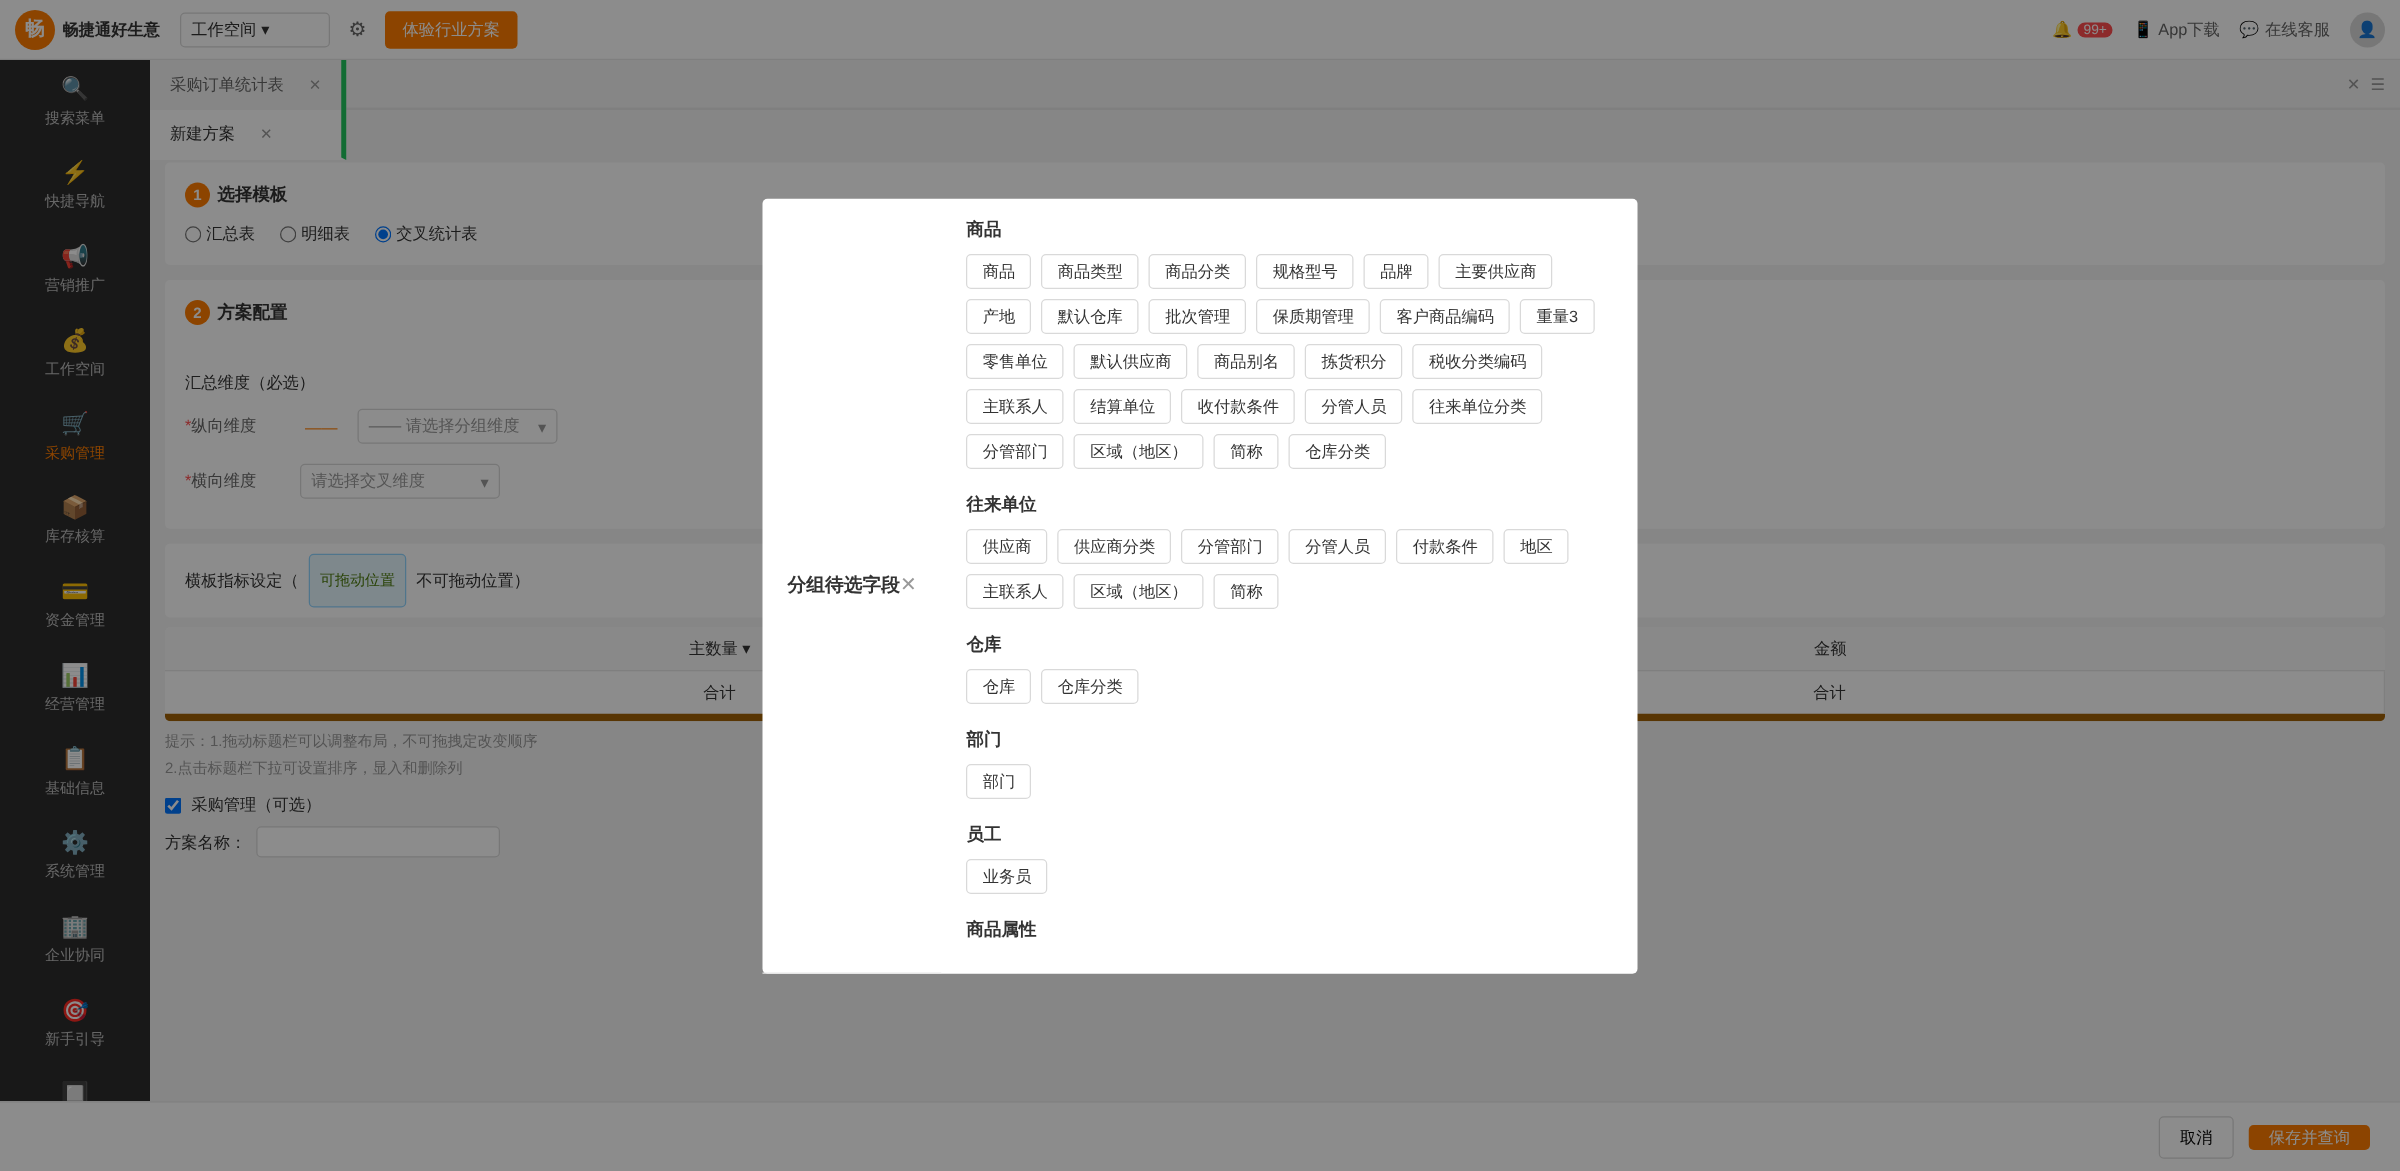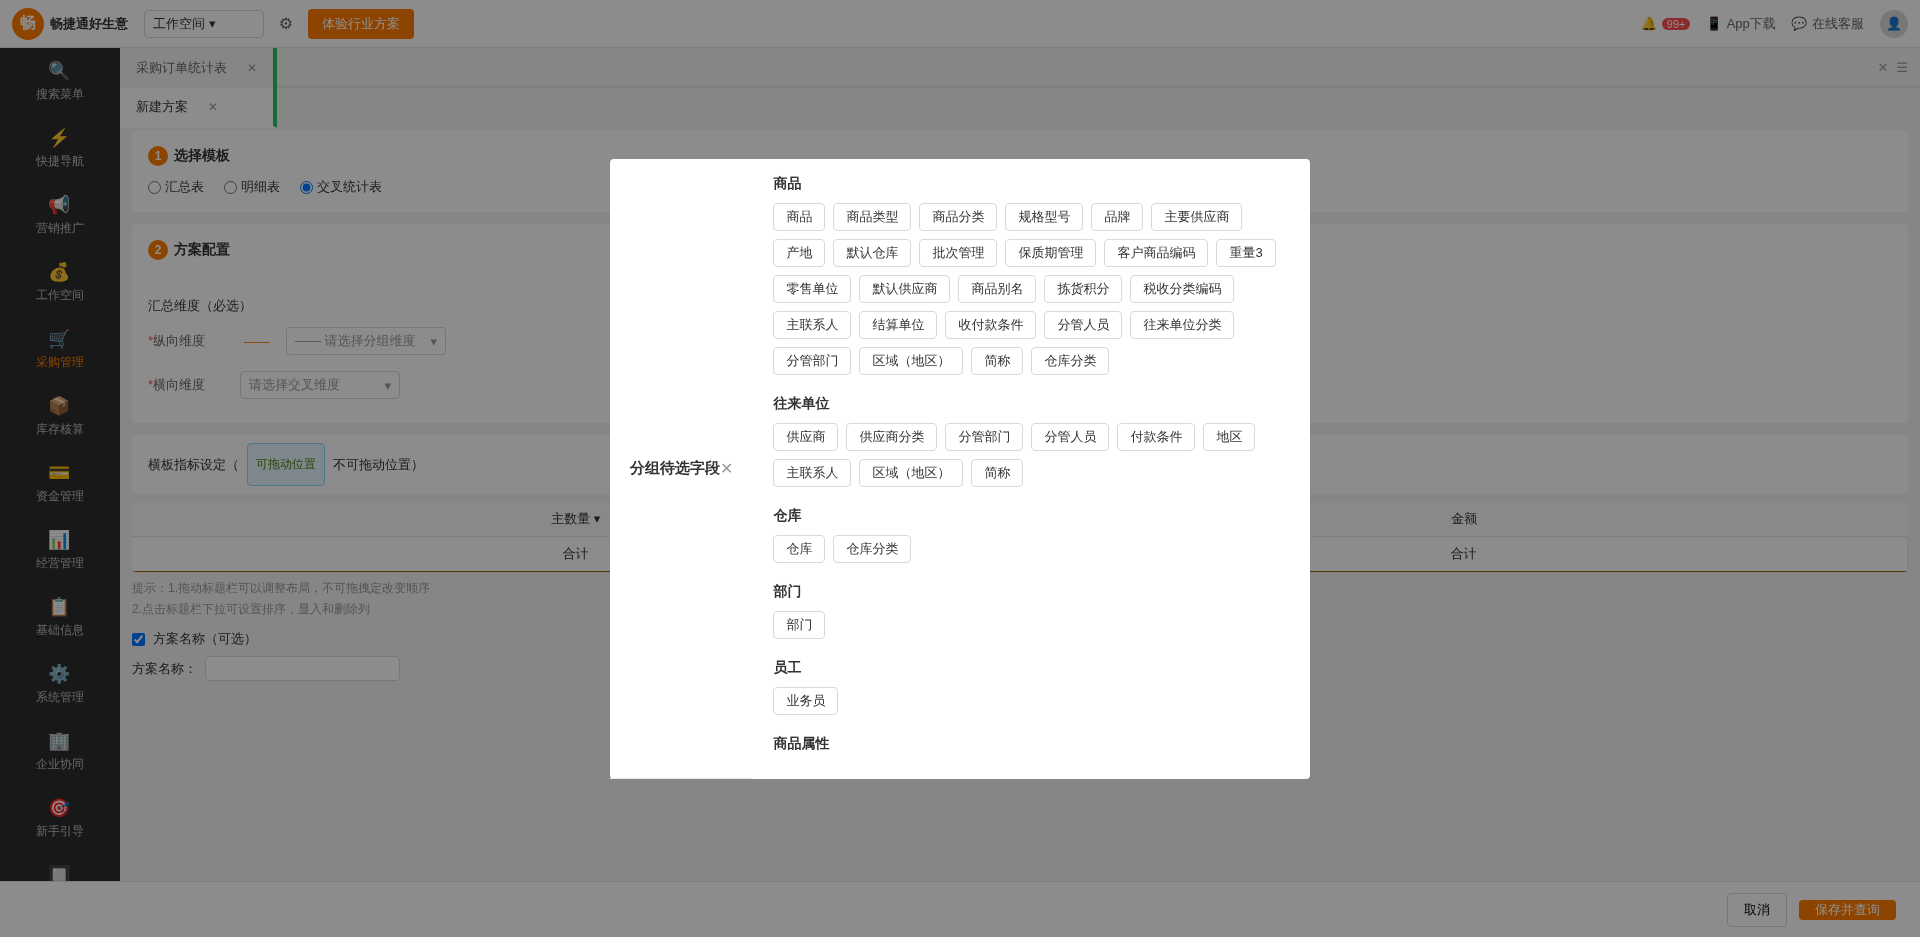--- a/index.html
+++ b/index.html
@@ -164,21 +164,21 @@
     .stats-table {
       background: #fff; border-radius: 4px; overflow: hidden; margin-bottom: 8px;
     }
     .stats-table-header {
       background: #fafafa; display: flex; border-bottom: 1px solid #e8e8e8;
     }
     .stats-col {
       flex: 1; padding: 8px 12px; text-align: center; border-right: 1px solid #e8e8e8;
     }
     .stats-col:last-child { border-right: none; }
-    .stats-row { display: flex; border-bottom: 1px solid #a16207; }
+    .stats-row { display: flex; border-bottom: 6px solid #a16207; }
     .stats-cell { flex: 1; padding: 8px 12px; text-align: center; border-right: 1px solid #e8e8e8; }
 
     .hint-text { font-size: 12px; color: #999; margin-bottom: 4px; }
 
     .save-option {
       display: flex; align-items: center; gap: 8px; margin-top: 12px;
     }
     .scheme-input {
       border: 1px solid #d9d9d9; border-radius: 4px; padding: 4px 8px;
       min-width: 160px;
@@ -445,21 +445,21 @@
       <div class="stats-cell">合计</div>
       <div class="stats-cell">合计</div>
     </div>
   </div>
 
   <div class="hint-text">提示：1.拖动标题栏可以调整布局，不可拖拽定改变顺序</div>
   <div class="hint-text">      2.点击标题栏下拉可设置排序，显入和删除列</div>
 
   <div class="save-option">
     <input type="checkbox" checked="" style="">
-    <span>方案名称（可选）</span>
+    <span>采购管理（可选）</span>
   </div>
   <div style="margin-top:8px; display:flex; align-items:center; gap:8px;">
     <span>方案名称：</span>
     <input class="scheme-input" type="text" style="">
   </div>
 </div>
 
 <div class="modal-overlay">
   <div class="modal">
     <div class="modal-header">

